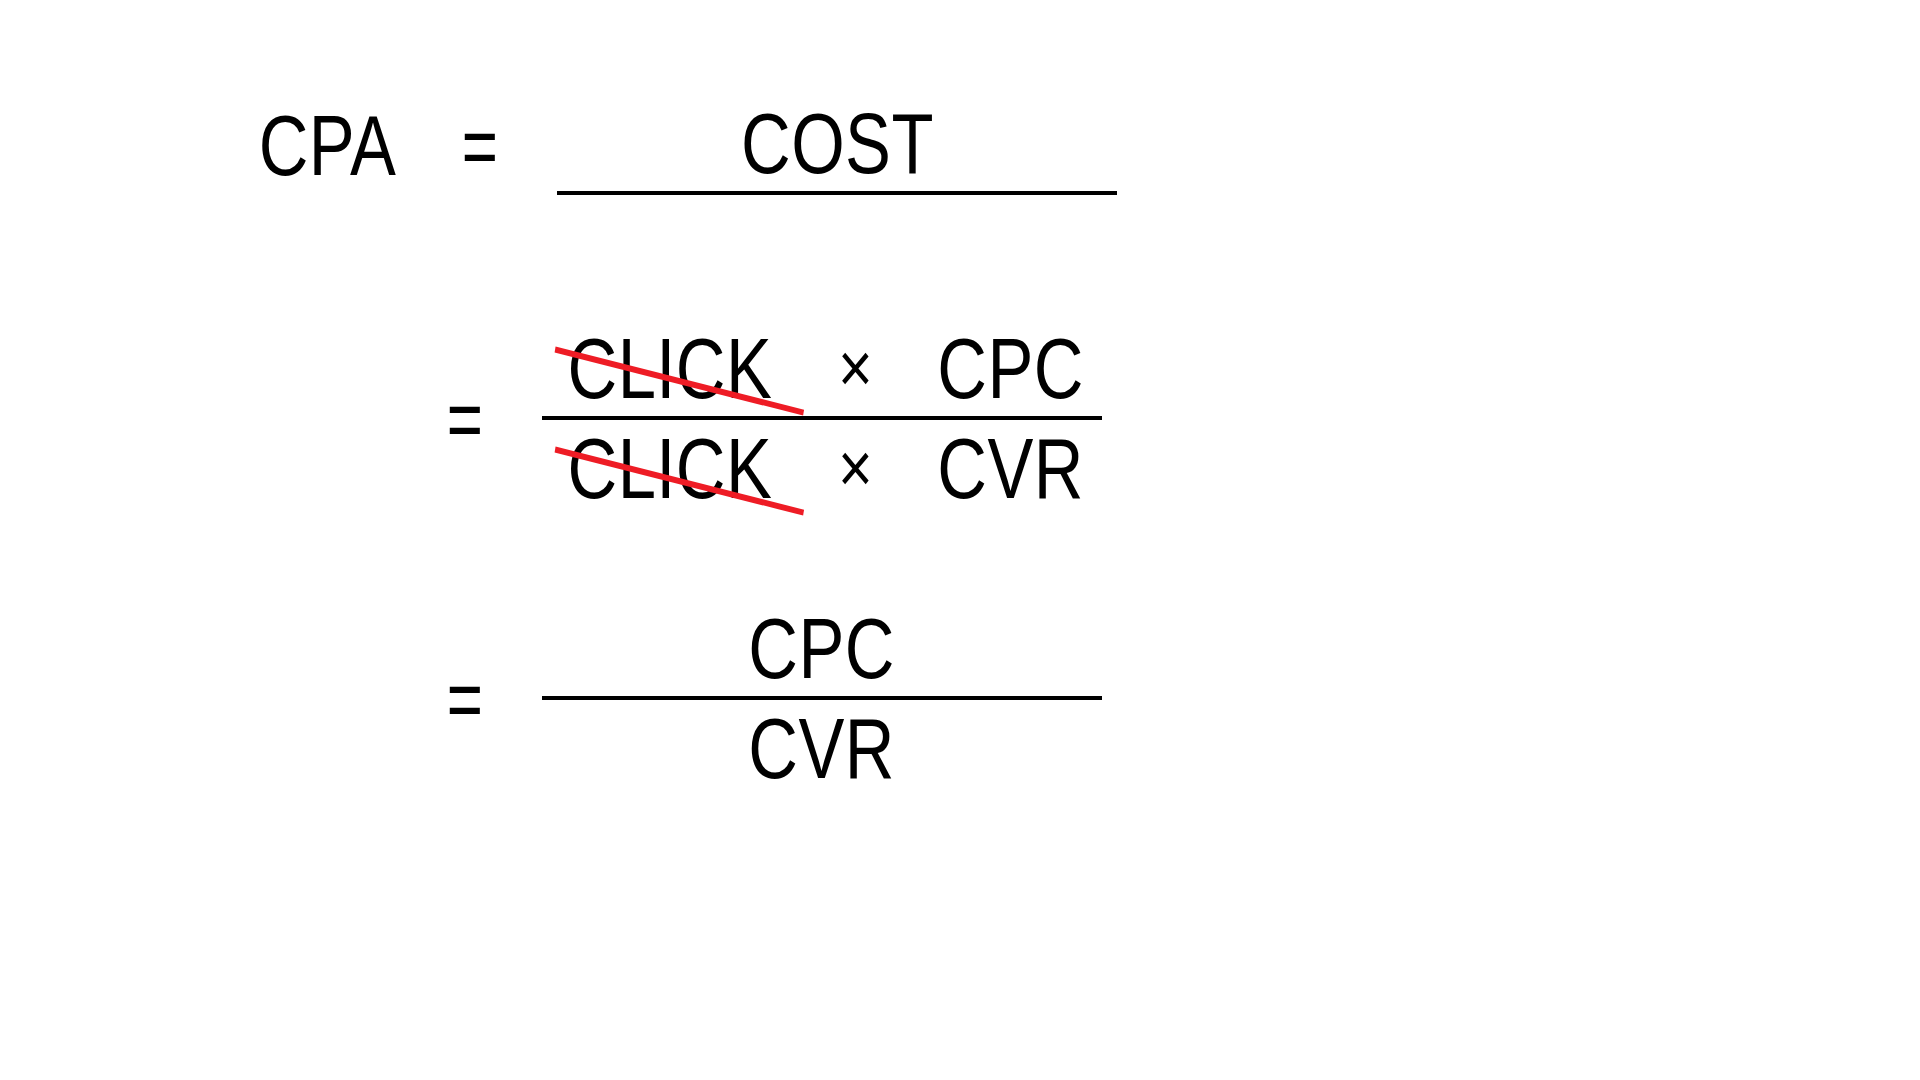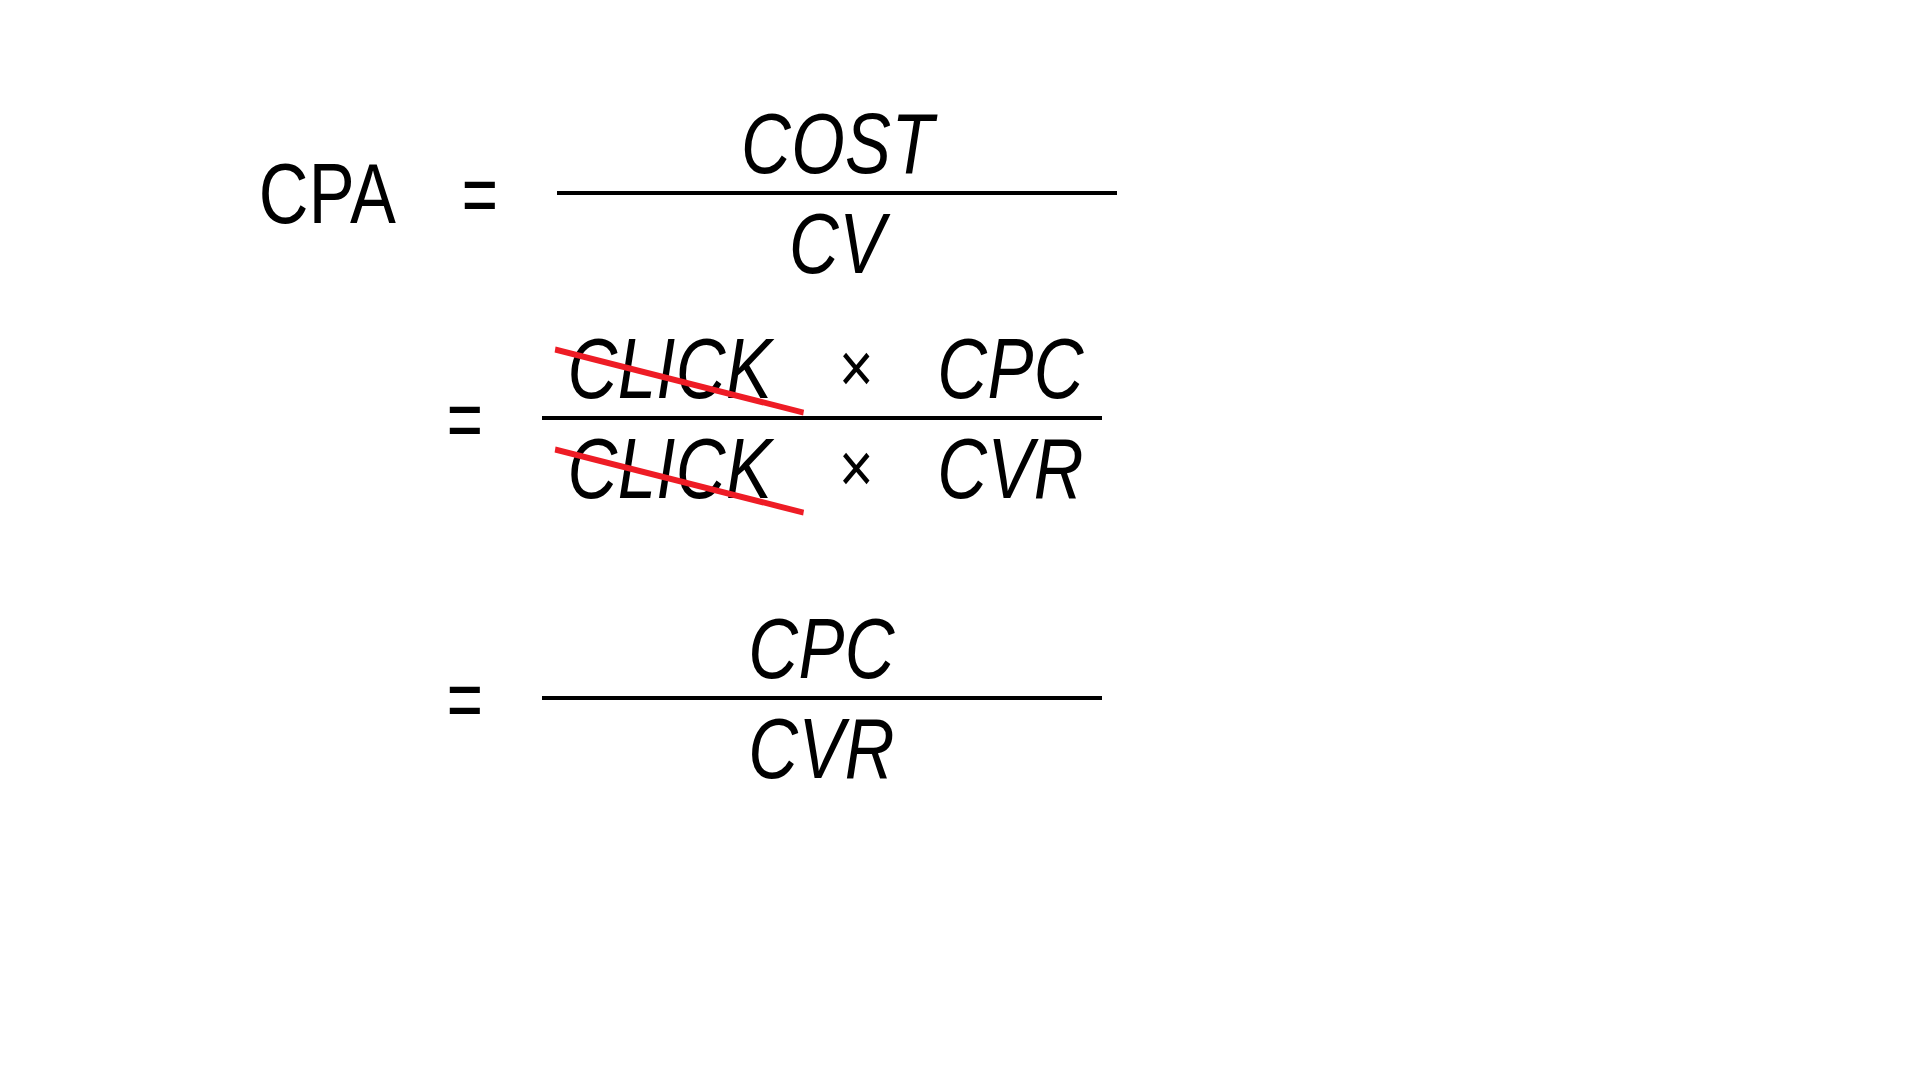--- a/index.html
+++ b/index.html
@@ -40,21 +40,20 @@
   .eq-sign {
     transform: scaleX(0.72);
   }
 
   
   .fraction {
     display: flex;
     flex-direction: column;
     align-items: stretch;
     justify-content: center;
-    font-style: italic;
   }
   .frac-num,
   .frac-den {
     display: flex;
     align-items: center;
     justify-content: center;
     white-space: nowrap;
   }
   .frac-bar {
     height: 0;
@@ -129,23 +128,20 @@
 
     <span class="lhs-label">CPA</span>
 
     <span class="eq-sign">=</span>
 
     <span class="fraction">
       <span class="frac-num">
         <span class="term">COST</span>
       </span>
       <span class="frac-bar"></span>
-      <span class="frac-den">
-        <span class="term">CV</span>
-      </span>
     </span>
   </div>
 
   <div class="eq-row" id="eq2">
 
     <span class="lhs-label"></span>
 
     <span class="eq-sign">=</span>
 
     <span class="fraction">

